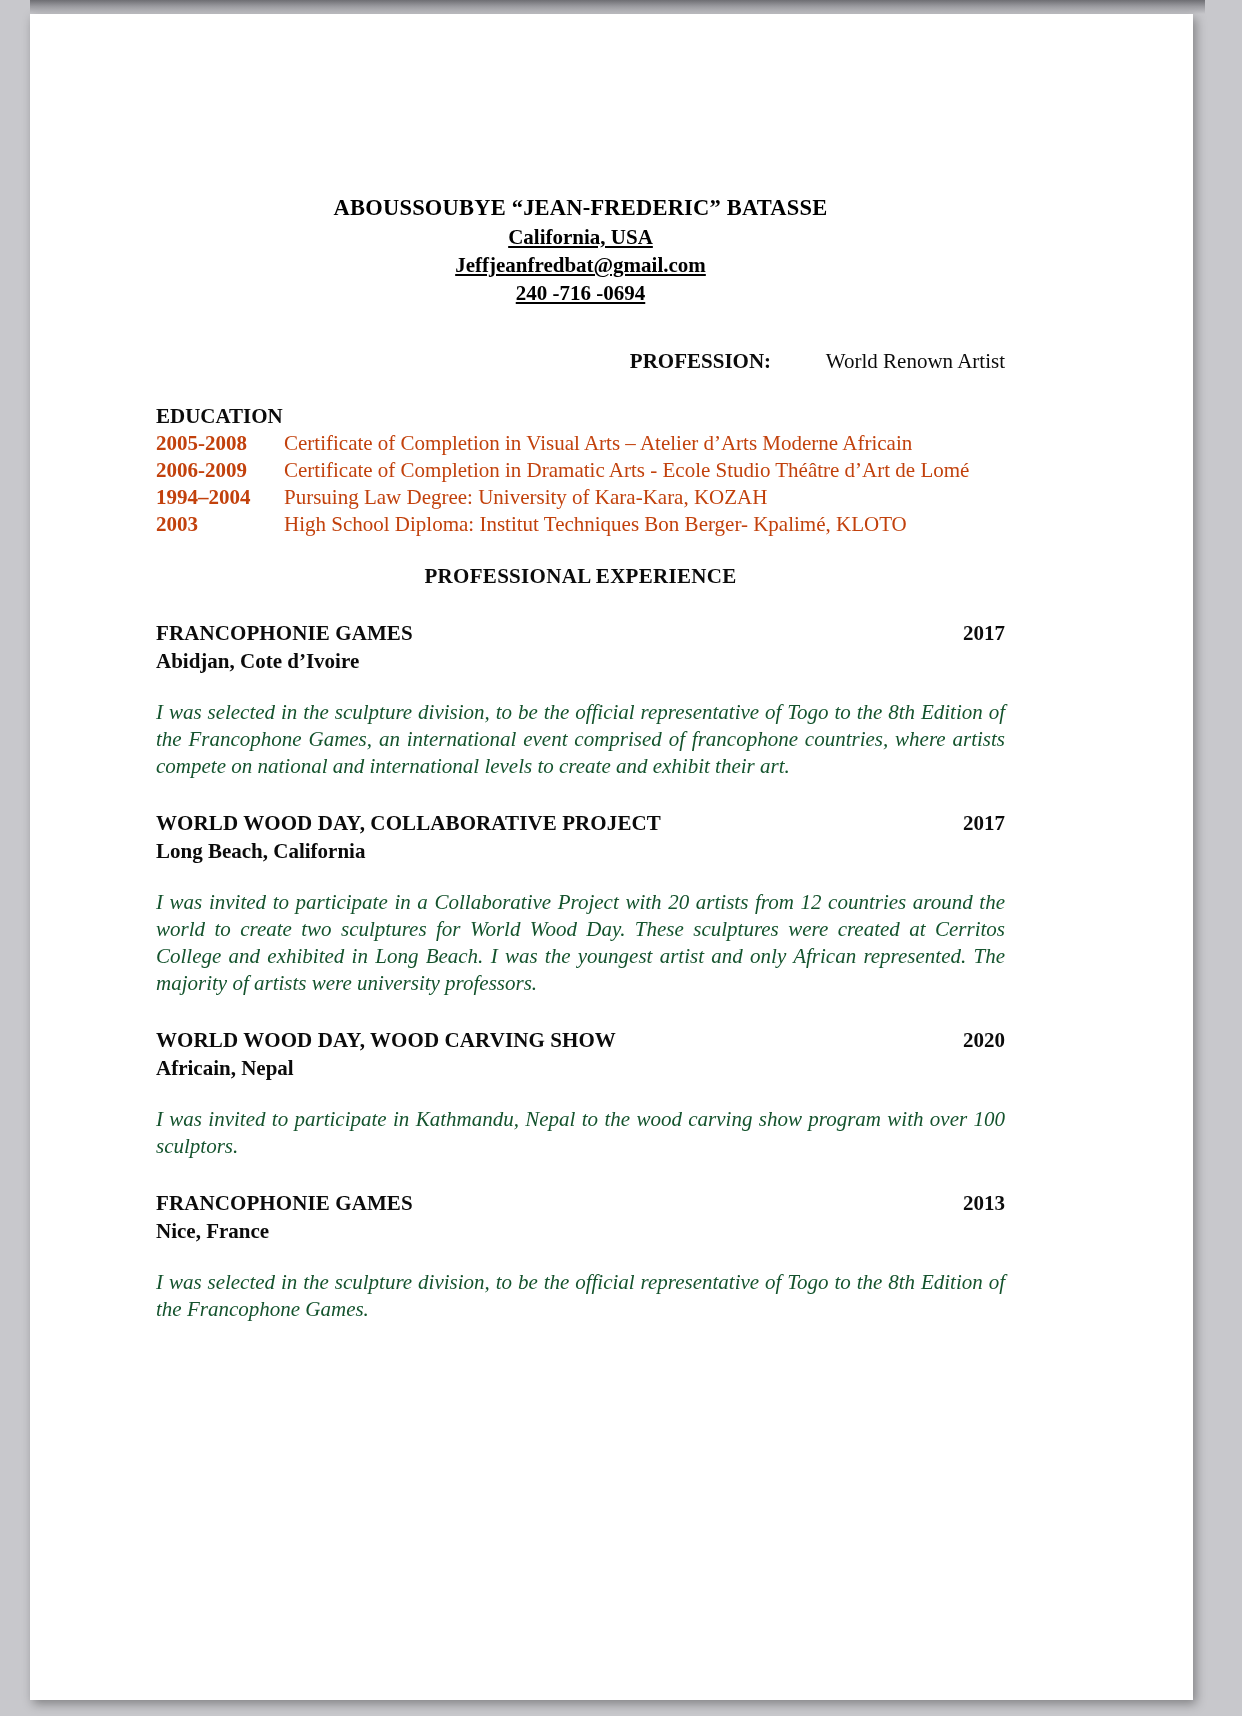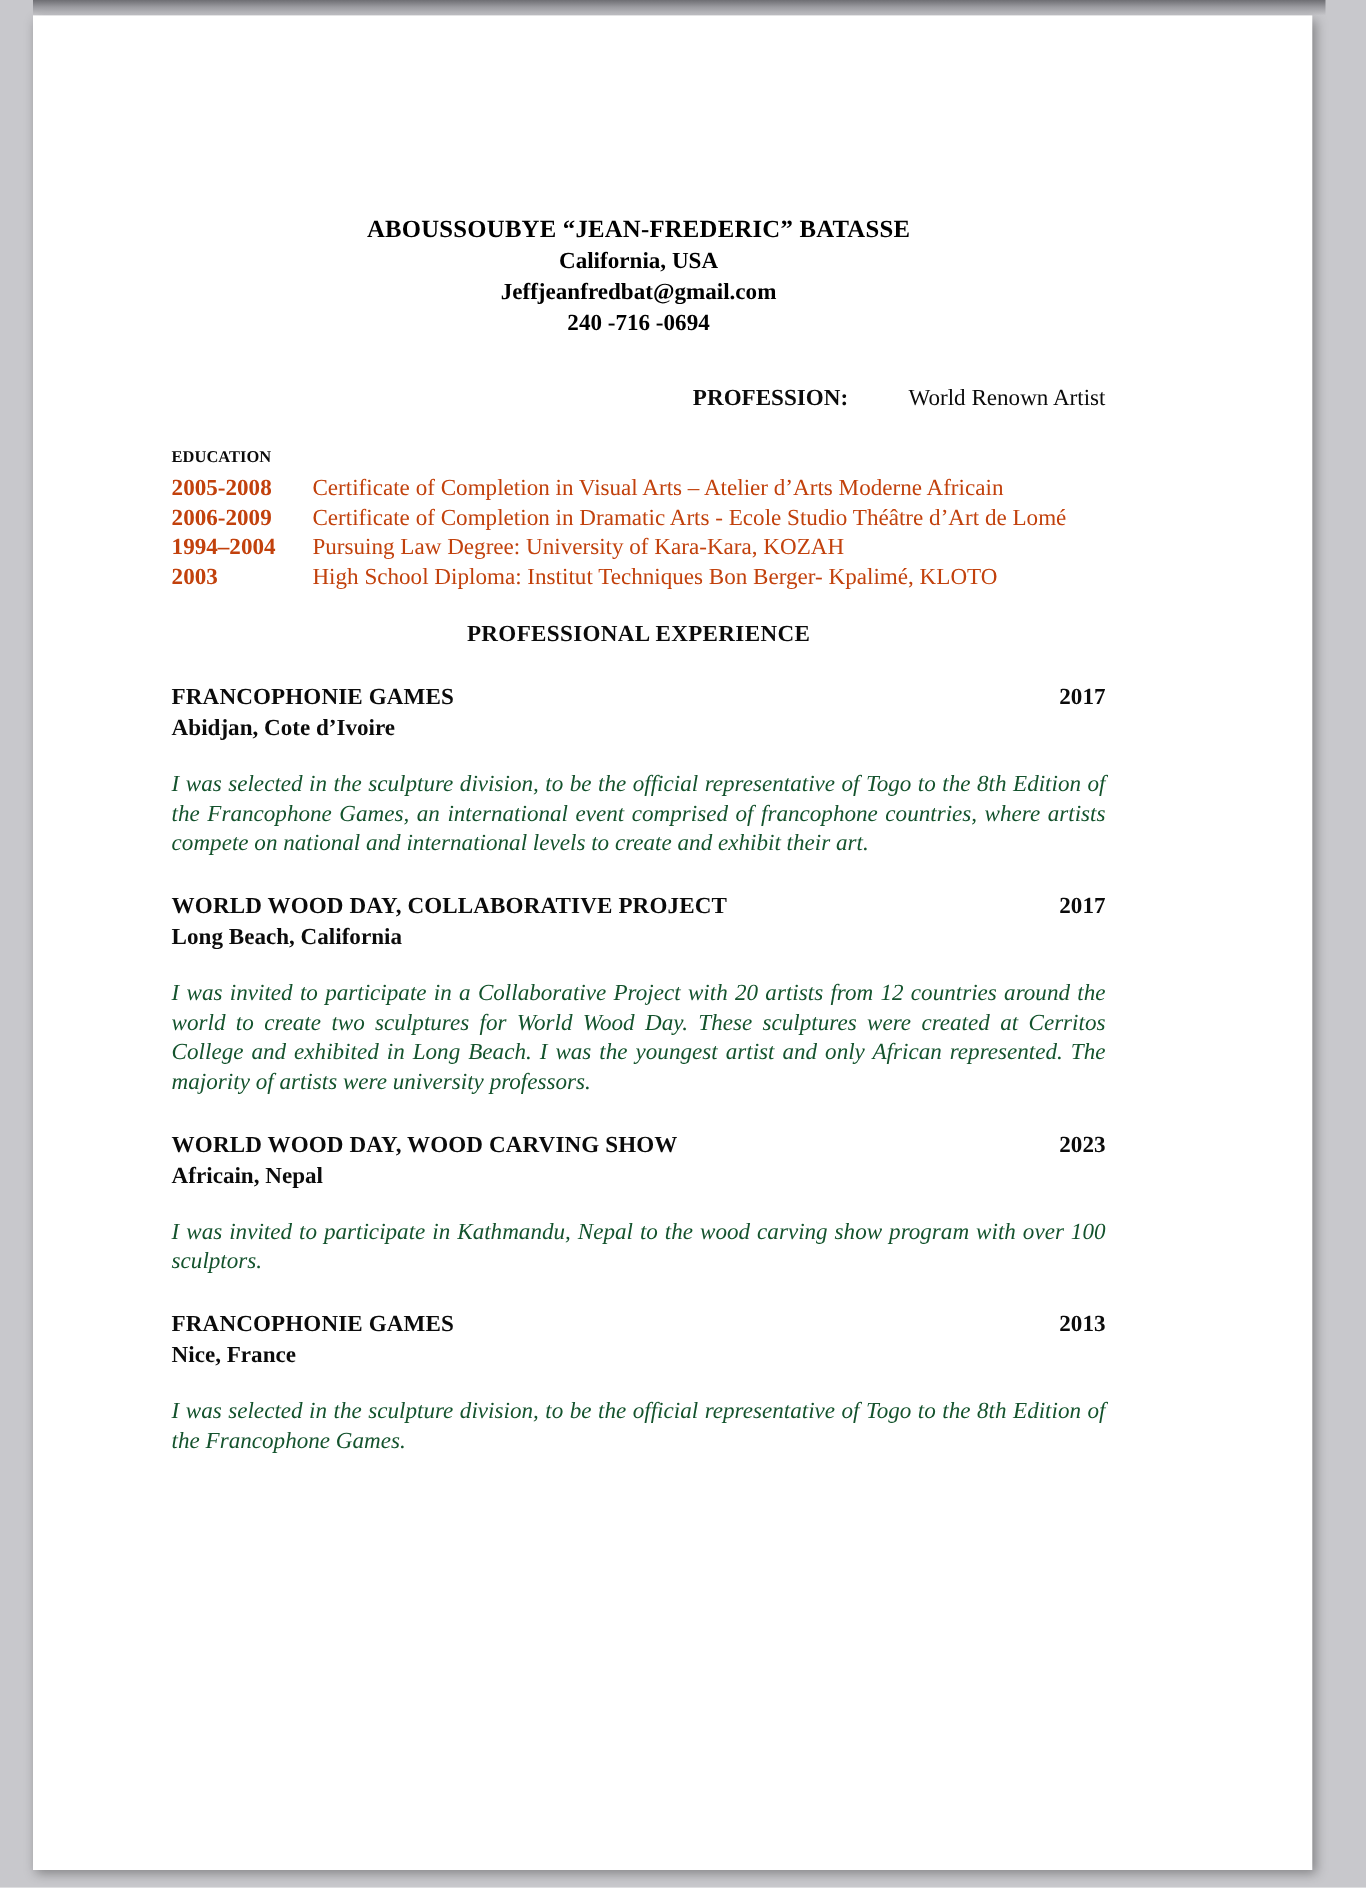--- a/index.html
+++ b/index.html
@@ -60,20 +60,21 @@
   .hdr .name {
     font-size: 22.5px;
     letter-spacing: 0.2px;
     line-height: 31px;
   }
   .hdr .loc,
   .hdr .email,
   .hdr .phone {
     font-size: 21px;
     line-height: 28px;
+    text-decoration: underline;
   }
 
   
   .profession {
     margin-top: 40px;
     font-size: 21px;
     line-height: 28px;
     color: #0b0b0b;
     display: flex;
     justify-content: flex-end;
@@ -83,21 +84,21 @@
     width: 196px;
     flex: 0 0 196px;
   }
   .profession .val {
     font-weight: normal;
   }
 
   
   .sec-heading {
     margin-top: 27px;
-    font-size: 15px;
+    font-size: 21px;
     font-weight: bold;
     line-height: 28px;
     color: #0b0b0b;
   }
   .edu-list {
     font-size: 21px;
     line-height: 27px;
     color: #c2410c;
   }
   .edu-row {
@@ -212,21 +213,21 @@
           <span class="job-title">WORLD WOOD DAY, COLLABORATIVE PROJECT</span>
           <span class="job-year">2017</span>
         </div>
         <div class="job-place">Long Beach, California</div>
         <div class="job-body">I was invited to participate in a Collaborative Project with 20 artists from 12 countries around the world to create two sculptures for World Wood Day.  These sculptures were created at Cerritos College and exhibited in Long Beach.  I was the youngest artist and only African represented. The majority of artists were university professors.</div>
       </div>
 
       <div class="job spaced">
         <div class="job-titleline">
           <span class="job-title">WORLD WOOD DAY, WOOD CARVING SHOW</span>
-          <span class="job-year">2023</span>
+          <span class="job-year">2020</span>
         </div>
         <div class="job-place">Africain, Nepal</div>
         <div class="job-body">I was invited to participate in Kathmandu, Nepal to the wood carving show program with over 100 sculptors.</div>
       </div>
 
       <div class="job spaced">
         <div class="job-titleline">
           <span class="job-title">FRANCOPHONIE GAMES</span>
           <span class="job-year">2013</span>
         </div>

